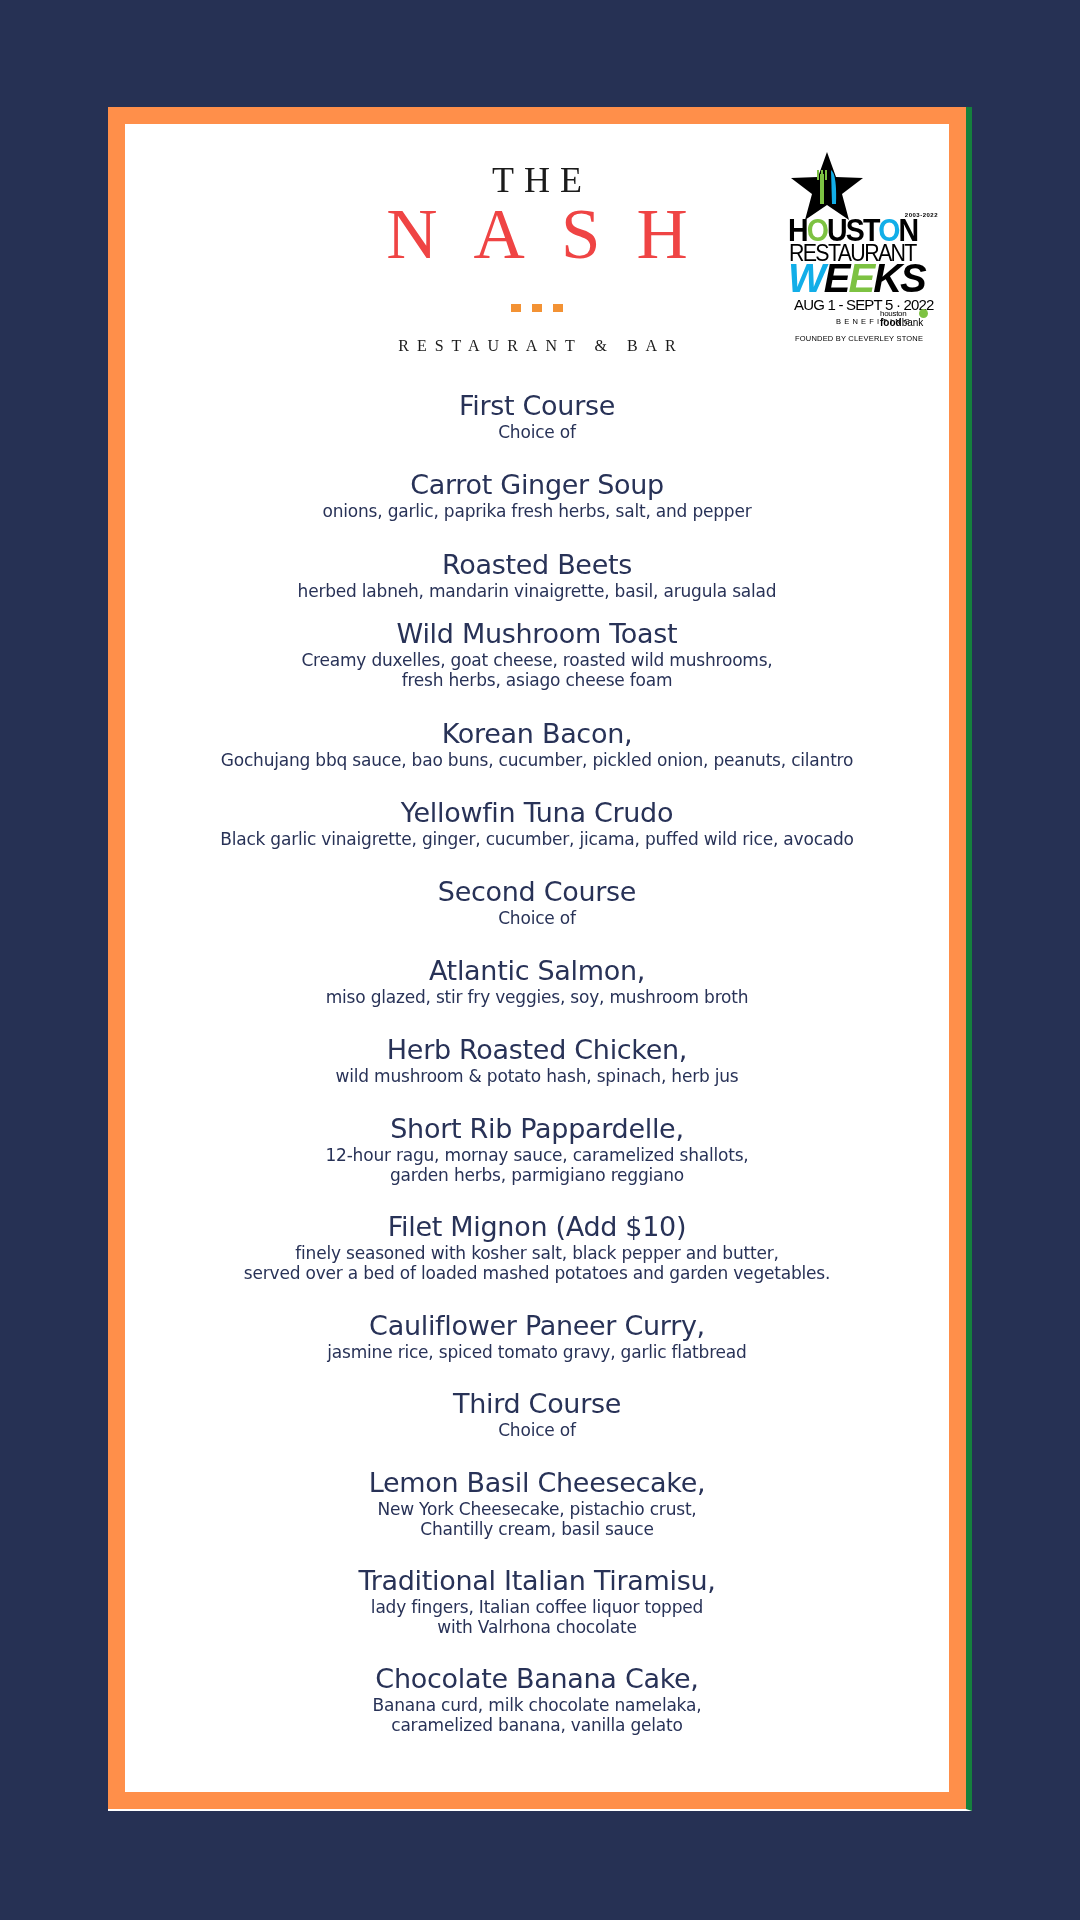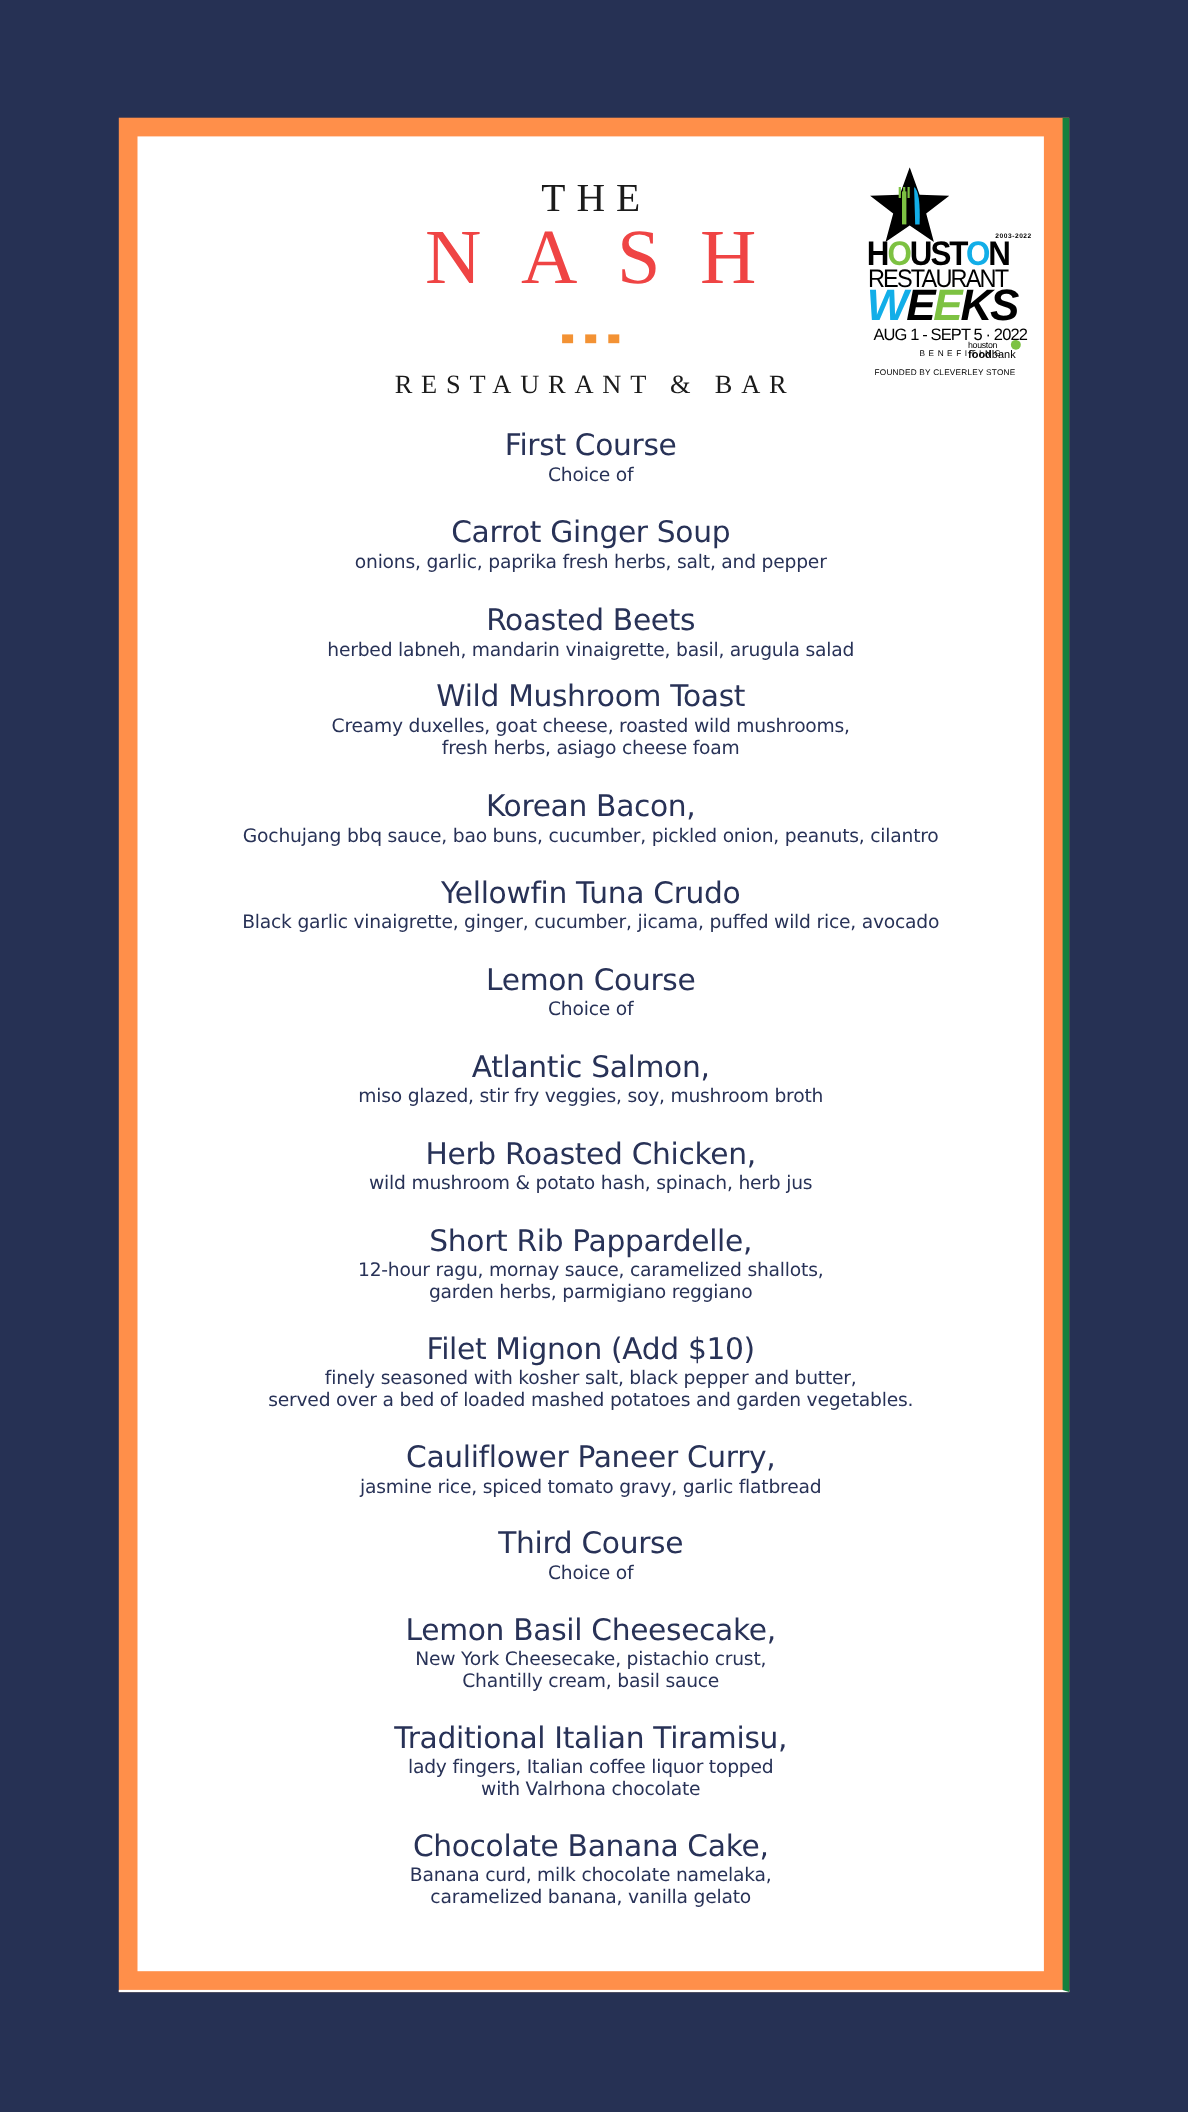--- a/index.html
+++ b/index.html
@@ -71,21 +71,21 @@
       width: 10px;
       height: 8px;
       background: #f39234;
       display: block;
     }
     .nash-sub {
       position: absolute;
       left: 0; right: 0;
       top: 213px;
       font-family: "Liberation Serif", "DejaVu Serif", serif;
-      font-size: 24px;
+      font-size: 16px;
       letter-spacing: 8px;
       text-indent: 8px;
       color: #1b1b1b;
     }
     
     .hrw {
       position: absolute;
       left: 663px;
       top: 28px;
       width: 150px;
@@ -280,21 +280,21 @@
       <div class="blk" style="top:594px">
         <span class="ttl">Korean Bacon,</span>
         <span class="dsc">Gochujang bbq sauce, bao buns, cucumber, pickled onion, peanuts, cilantro</span>
       </div>
       <div class="blk" style="top:673px">
         <span class="ttl">Yellowfin Tuna Crudo</span>
         <span class="dsc">Black garlic vinaigrette, ginger, cucumber, jicama, puffed wild rice, avocado</span>
       </div>
 
       <div class="blk" style="top:752px">
-        <span class="ttl">Lemon Course</span>
+        <span class="ttl">Second Course</span>
         <span class="dsc">Choice of</span>
       </div>
       <div class="blk" style="top:831px">
         <span class="ttl">Atlantic Salmon,</span>
         <span class="dsc">miso glazed, stir fry veggies, soy, mushroom broth</span>
       </div>
       <div class="blk" style="top:910px">
         <span class="ttl">Herb Roasted Chicken,</span>
         <span class="dsc">wild mushroom &amp; potato hash, spinach, herb jus</span>
       </div>

